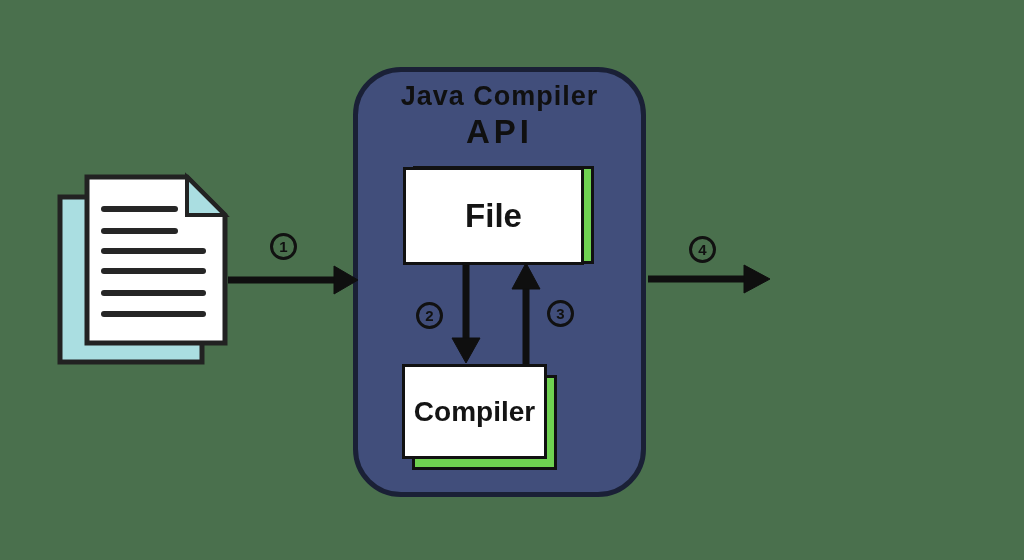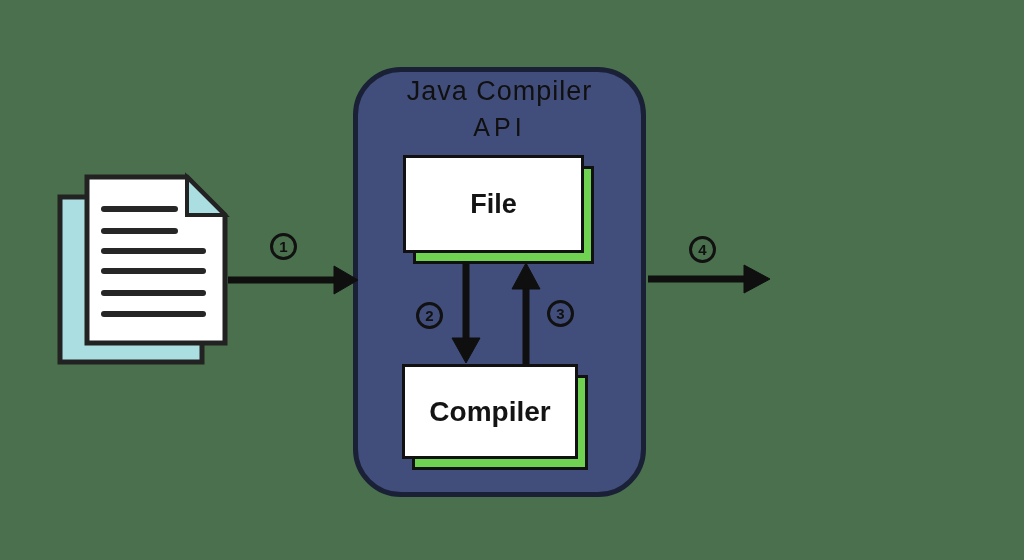--- a/index.html
+++ b/index.html
@@ -7,39 +7,39 @@
     position:relative; width:1024px; height:560px;
     background:#4A704D; overflow:hidden;
     font-family:"Liberation Sans","DejaVu Sans",sans-serif;
   }
   
   .panel {
     position:absolute; left:353px; top:67px; width:293px; height:430px;
     background:#414E7B; border:5px solid #1A2036; border-radius:48px;
     box-sizing:border-box; z-index:1;
   }
-  .panel-title { text-align:center; color:#101010; font-weight:normal; }
+  .panel-title { text-align:center; padding-top:5px; color:#101010; font-weight:bold; }
   .panel-title .t1 { font-size:27px; line-height:38px; letter-spacing:1px; }
-  .panel-title .t2 { font-size:25px; line-height:34px; letter-spacing:4px; }
+  .panel-title .t2 { font-size:33px; line-height:34px; letter-spacing:4px; }
 
   
   .sbox { position:absolute; z-index:4; }
   .sbox .gshadow {
     position:absolute; left:10px; top:11px; width:100%; height:100%;
     background:#6FD251; border:3px solid #111; box-sizing:border-box;
   }
   .sbox .face {
     position:absolute; left:0; top:0; width:100%; height:100%;
     background:#ffffff; border:3px solid #111; box-sizing:border-box;
     display:flex; flex-direction:column; align-items:center; justify-content:center;
     font-size:28px; font-weight:bold; color:#141414; line-height:1.2; text-align:center;
   }
   #box-file-manager { left:403px; top:155px; width:181px; height:98px; }
-  #box-file-manager .face { font-size:27px; }
-  #box-compiler     { left:402px; top:364px; width:176px; height:95px; }
+  #box-file-manager .face { font-size:33px;margin-top:12px; }
+  #box-compiler     { left:402px; top:364px; width:145px; height:95px; }
   #box-class-loader { left:773px; top:228px; width:180px; height:90px; }
 
   
   .step {
     position:absolute; width:27px; height:27px; box-sizing:border-box;
     border:3px solid #111; border-radius:50%; z-index:6;
     display:flex; align-items:center; justify-content:center;
     font-size:15px; font-weight:bold; color:#111; background:transparent;
   }
   #step-1 { left:270px; top:233px; }

